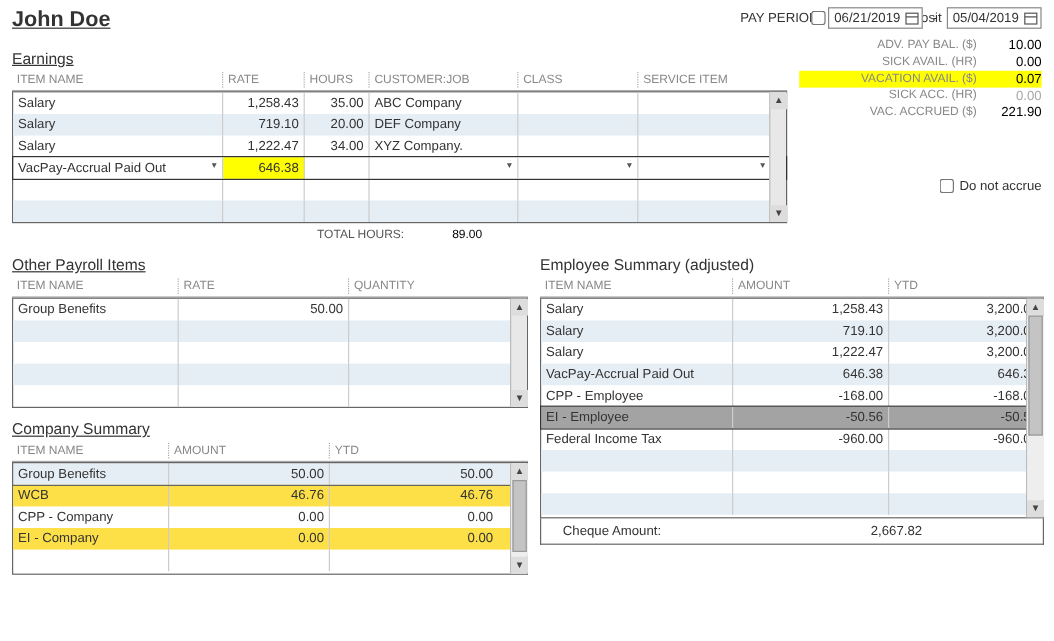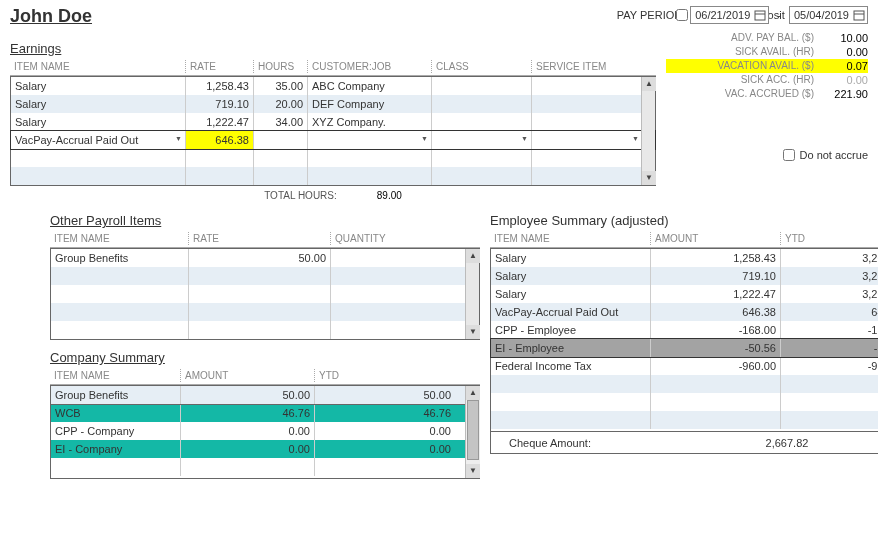--- a/index.html
+++ b/index.html
@@ -38,34 +38,34 @@
 .total-hours .val { color: #000; margin-left: 40px; }
 
 .side-panel { flex: 1; font-size: 11px; padding-top: 0; }
 .direct-dep { display: flex; align-items: center; gap: 5px; margin-bottom: 10px; margin-top: -28px; padding-left: 10px; }
 .stat-row { display: flex; justify-content: flex-end; gap: 4px; font-size: 10px; color: #888; padding: 1px 0; }
 .stat-row .v { width: 50px; text-align: right; color: #000; font-size: 11px; }
 .stat-row.disabled .v { color: #aaa; }
 .stat-row.hl-row { background: #ffff00; }
 .accrue-row { display: flex; justify-content: flex-end; align-items: center; gap: 5px; padding-top: 4px; font-size: 11px; margin-top: 44px; }
 
-.mid-row { display: flex; gap: 10px; margin-top: 6px; margin-left: 40px; }
+.mid-row { display: flex; gap: 10px; margin-top: 6px; }
 .left-col { flex: 0 0 430px; }
 .right-col { flex: 1; }
 
 .opi-table { border: 1px solid #666; position: relative; height: 92px; }
 .opi-row { display: flex; height: 18px; font-size: 11px; align-items: center; }
 .opi-row.alt { background: #e6eef5; }
 .opi-row > div { border-right: 1px solid #ccc; padding: 0 4px; height: 100%; display: flex; align-items: center; }
 .opi-row > div:last-child { border-right: none; }
 .o-item { width: 138px; } .o-rate { width: 142px; justify-content: flex-end; } .o-qty { width: 120px; justify-content: flex-end; }
 
 .cs-table { border: 1px solid #666; position: relative; height: 94px; }
 .cs-row { display: flex; height: 18px; font-size: 11px; align-items: center; }
-.cs-row.alt { background: #14b8a6; }
+.cs-row.alt { background: #fde047; }
 .cs-row > div { border-right: 1px solid #ccc; padding: 0 4px; height: 100%; display: flex; align-items: center; }
 .cs-row > div:last-child { border-right: none; }
 .cs-item { width: 130px; } .cs-amt { width: 134px; justify-content: flex-end; } .cs-ytd { width: 140px; justify-content: flex-end; }
 .cs-row.active { background: #e6eef5; outline: 1px solid #666; }
 
 .es-table { border: 1px solid #666; position: relative; height: 184px; }
 .es-row { display: flex; height: 18px; font-size: 11px; align-items: center; }
 .es-row.alt { background: #e6eef5; }
 .es-row > div { border-right: 1px solid #ccc; padding: 0 4px; height: 100%; display: flex; align-items: center; }
 .es-row > div:last-child { border-right: none; }

